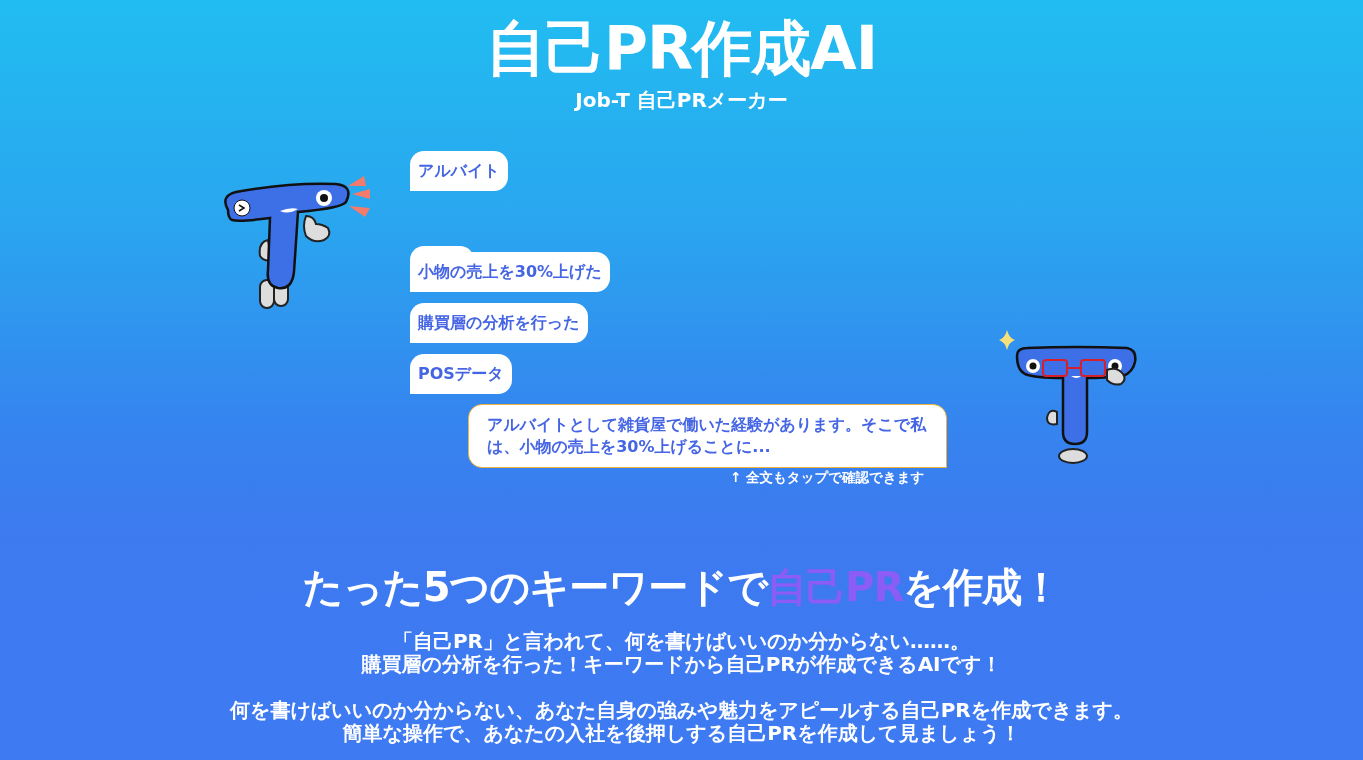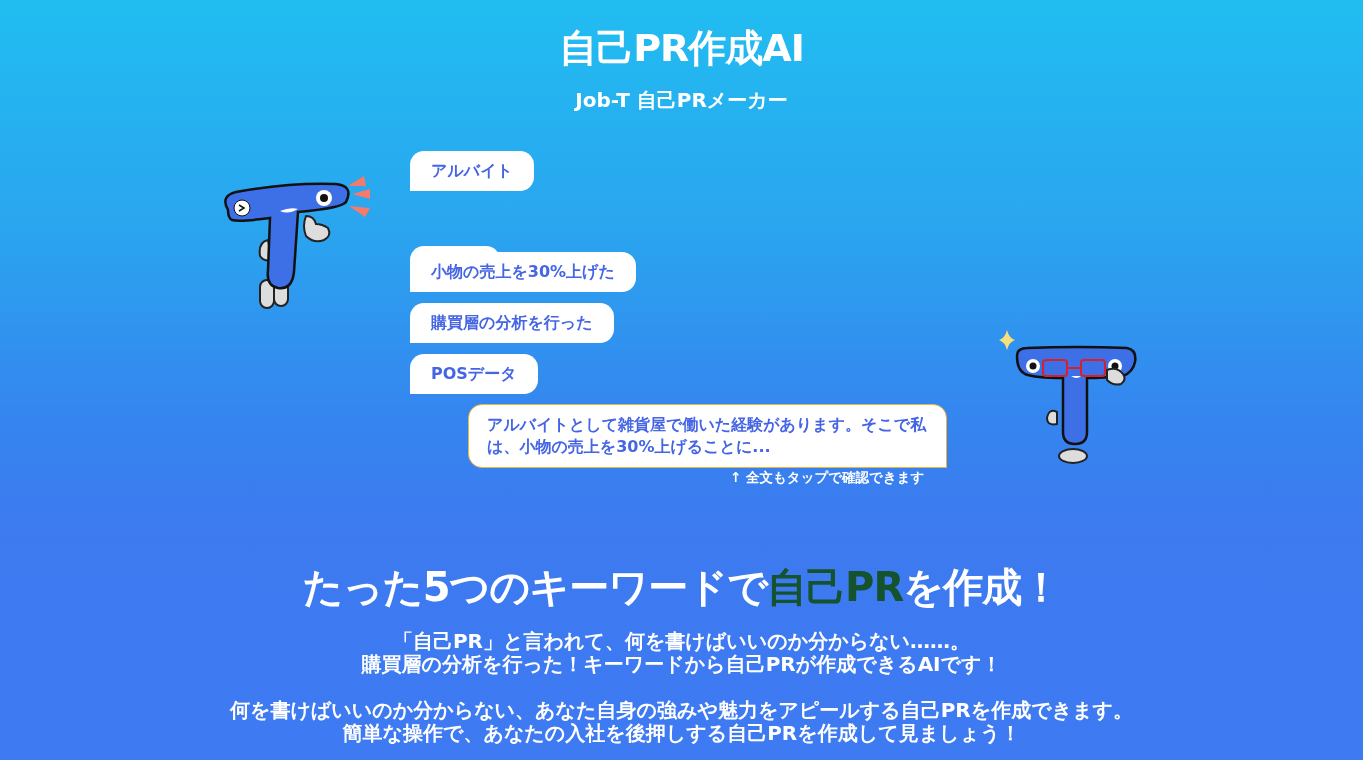--- a/index.html
+++ b/index.html
@@ -5,51 +5,51 @@
     html, body { margin: 0; padding: 0; }
     body {
       width: 1363px; height: 760px; overflow: hidden;
       background: linear-gradient(180deg, #21bdf1 0%, #2aa5ef 30%, #3585ef 55%, #3d7af0 70%, #3e7af2 100%);
       font-family: "DejaVu Sans", "Liberation Sans", sans-serif;
       color: #fff;
       position: relative;
     }
     .title {
       position: absolute; left: 0; right: 0; top: 18px;
-      text-align: center; font-size: 38px; font-weight: bold; letter-spacing: -1px;
+      text-align: center; font-size: 60px; font-weight: bold; letter-spacing: -1px;
       line-height: 60px;
     }
     .subtitle {
       position: absolute; left: 0; right: 0; top: 86px;
       text-align: center; font-size: 20px; font-weight: bold; line-height: 28px;
     }
     .kw {
       position: absolute; left: 410px;
       height: 40px; background: #fff; color: #4565e4;
       border-radius: 14px 14px 14px 0;
       font-size: 16px; font-weight: bold;
-      display: flex; align-items: center; padding: 0 21px; box-sizing: border-box;
+      display: flex; align-items: center; padding: 0 8px; box-sizing: border-box;
       white-space: nowrap;
     }
     .output {
       position: absolute; left: 468px; top: 404px; width: 479px; height: 64px;
       background: #fff; border: 1.5px solid #f0b23a; box-sizing: border-box;
       border-radius: 14px 14px 0 14px;
       color: #4565e4; font-size: 16px; font-weight: bold; line-height: 22px;
       padding: 9px 18px;
     }
     .hint {
       position: absolute; left: 730px; top: 469px; font-size: 13.5px; font-weight: bold;
       white-space: nowrap;
     }
     .headline {
       position: absolute; left: 0; right: 0; top: 560px; text-align: center;
       font-size: 40px; font-weight: bold; line-height: 54px; letter-spacing: -1px;
     }
-    .headline .hl { color: #14532d; }
+    .headline .hl { color: #8b5cf6; }
     .desc {
       position: absolute; left: 0; right: 0; top: 630px; text-align: center;
       font-size: 20px; font-weight: bold; line-height: 23px;
     }
     .desc p { margin: 0; }
     .desc .gap { height: 23px; }
     .mascot { position: absolute; }
   </style>
 </head>
 <body>

